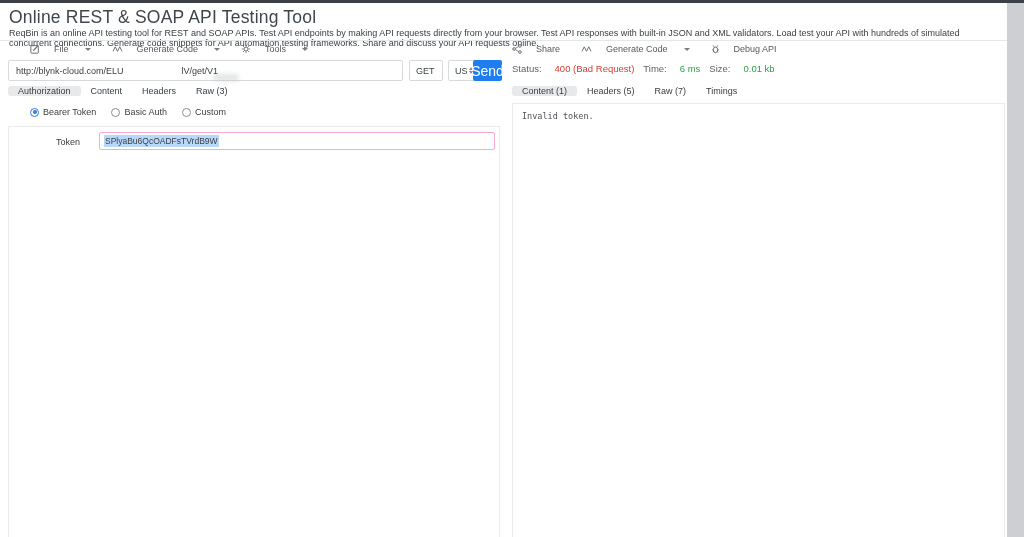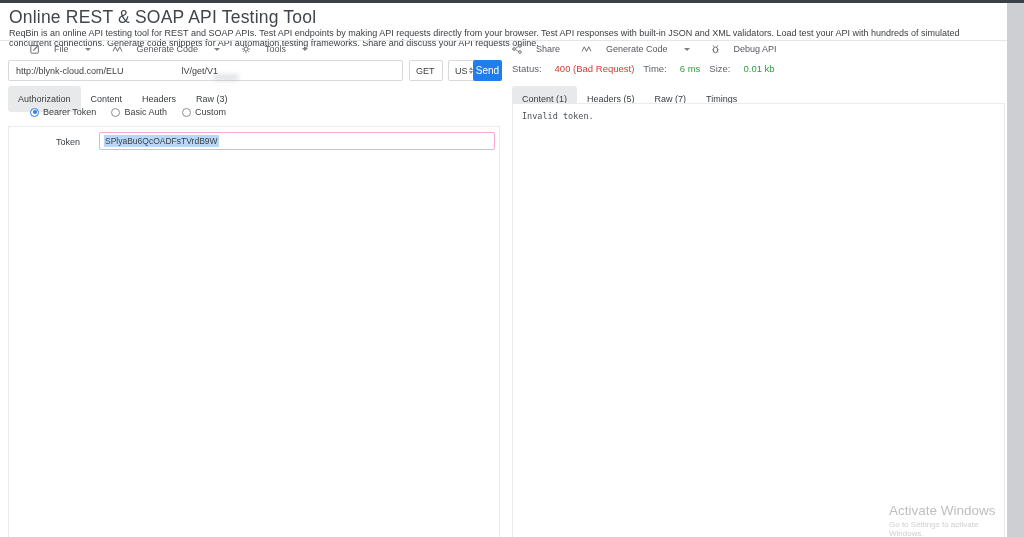--- a/index.html
+++ b/index.html
@@ -32,30 +32,30 @@
   .select-box { top:60px; height:21px; border:1px solid #d7dadd; border-radius:2px; background:#fff;
     display:flex; align-items:center; justify-content:space-between; font-size:9px; color:#3c4043; padding:0 4px 0 6px; cursor:pointer; }
   .select-method { left:409px; width:34px;gap:32px; }
   .select-region { left:448px; width:30px; }
   .updown { display:flex; flex-direction:column; gap:1px; align-items:center; }
   .updown i { display:block; width:0; height:0; border-left:2.5px solid transparent; border-right:2.5px solid transparent; }
   .updown i.up { border-bottom:3px solid #8a8f94; }
   .updown i.down { border-top:3px solid #8a8f94; }
 
   .send-btn { left:473px; top:60px; width:29px; height:21px; background:#1e7ef0; color:#fff; border:none;
-    border-radius:2px; font-size:10px; font-family:inherit; display:flex; align-items:center; justify-content:center; cursor:pointer; }
+    border-radius:2px; font-size:14px; font-family:inherit; display:flex; align-items:center; justify-content:center; cursor:pointer; }
 
   .status-row { left:512px; top:63px; display:flex; align-items:center; gap:9px; font-size:9.5px; color:#5f6368; }
   .status-row .lbl { color:#5f6368; }
   .status-row .pair { display:flex; gap:13px; }
 
   .tabs { top:86px; display:flex; align-items:center; font-size:9px; color:#3c4043; }
   .tabs-request { left:8px; }
   .tabs-response { left:512px; }
-  .tab { padding:8px 10px; border-radius:3px; cursor:pointer; white-space:nowrap; }
+  .tab { padding:0 10px; border-radius:3px; cursor:pointer; white-space:nowrap; }
   .tab.active { background:#e8e9eb; }
 
   .auth-radios { left:30px; top:107px; display:flex; align-items:center; gap:15px; font-size:9px; color:#3c4043; }
   .radio-opt { display:flex; align-items:center; gap:4px; cursor:pointer; }
   .radio-circle { width:9px; height:9px; border-radius:50%; border:1px solid #8a8f94; background:#fff; position:relative; }
   .radio-circle.checked { border-color:#2b7de9; }
   .radio-circle.checked::after { content:""; position:absolute; left:1.5px; top:1.5px; width:4px; height:4px; border-radius:50%; background:#2b7de9; }
 
   .panel { background:#fff; border:1px solid #e9ebed; }
   .panel-request { left:8px; top:126px; width:492px; height:517px; }
@@ -219,17 +219,13 @@
 
 <div class="abs panel panel-request">
   <span class="abs token-label">Token</span>
   <div class="abs token-input">
     <span class="token-selection">SPlyaBu6QcOADFsTVrdB9W</span>
   </div>
 </div>
 
 <div class="abs panel panel-response">
   <div class="abs response-body">Invalid token.</div>
-  <div class="abs watermark">
-    <div class="watermark-title">Activate Windows</div>
-    <div class="watermark-sub">Go to Settings to activate Windows.</div>
-  </div>
 </div>
 
 </body></html>

